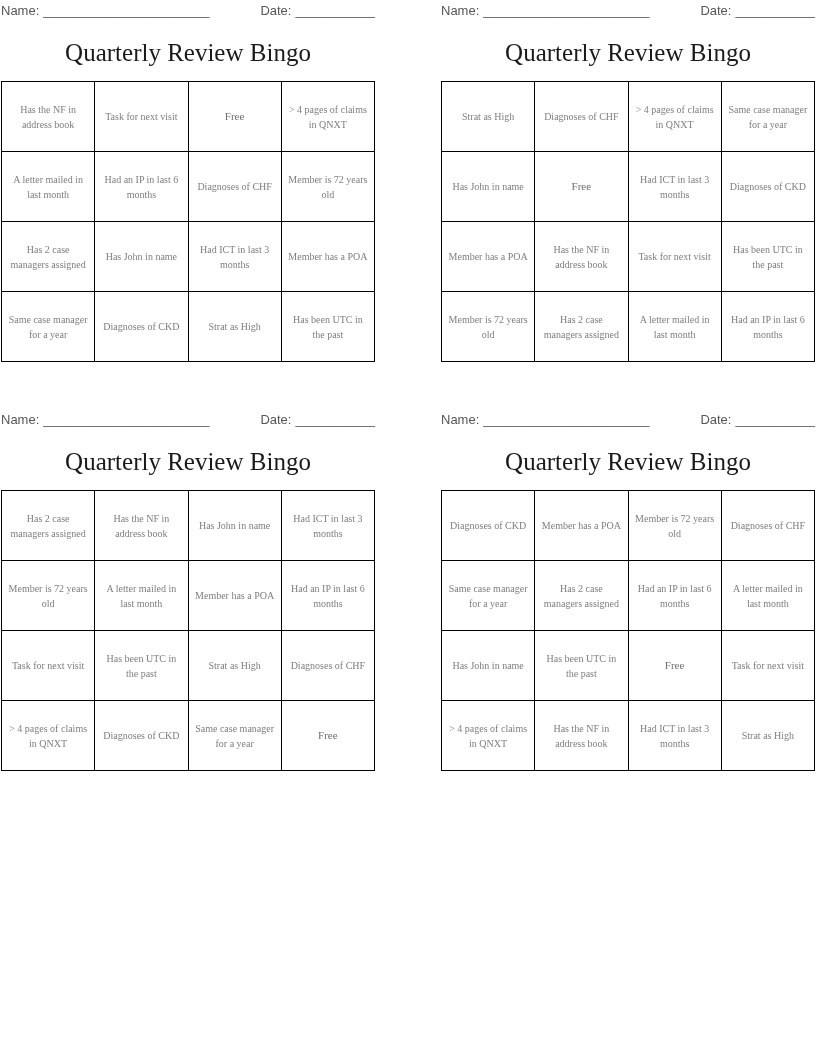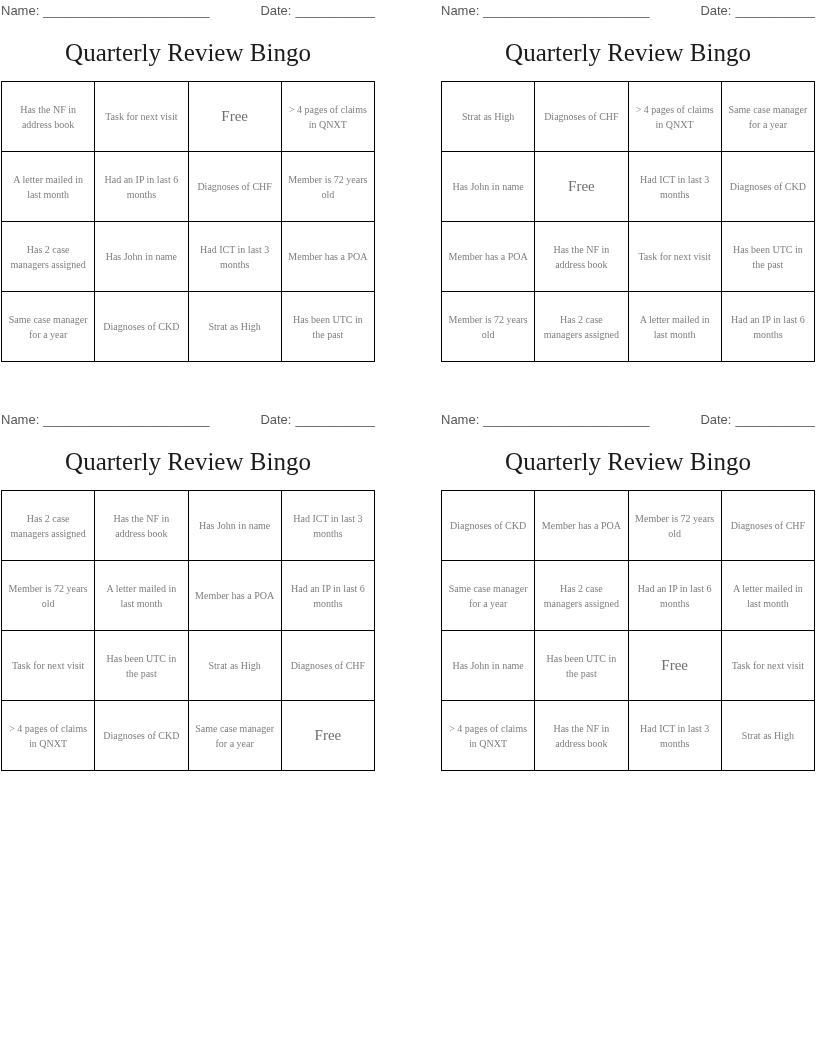--- a/index.html
+++ b/index.html
@@ -52,21 +52,21 @@
     border: 1px solid #000000;
     text-align: center;
     vertical-align: middle;
     padding: 0 6px;
     font-family: "Liberation Serif", serif;
     font-size: 10px;
     line-height: 15px;
     color: #7e7e7e;
   }
   table.grid td.free {
-    font-size: 15px;
+    font-size: 11px;
     color: #6f6f6f;
   }
   .card.pos-tl { top: 3px;   left: 1px; }
   .card.pos-tr { top: 3px;   left: 441px; }
   .card.pos-bl { top: 412px; left: 1px; }
   .card.pos-br { top: 412px; left: 441px; }
 </style>
 </head>
 <body>
 

